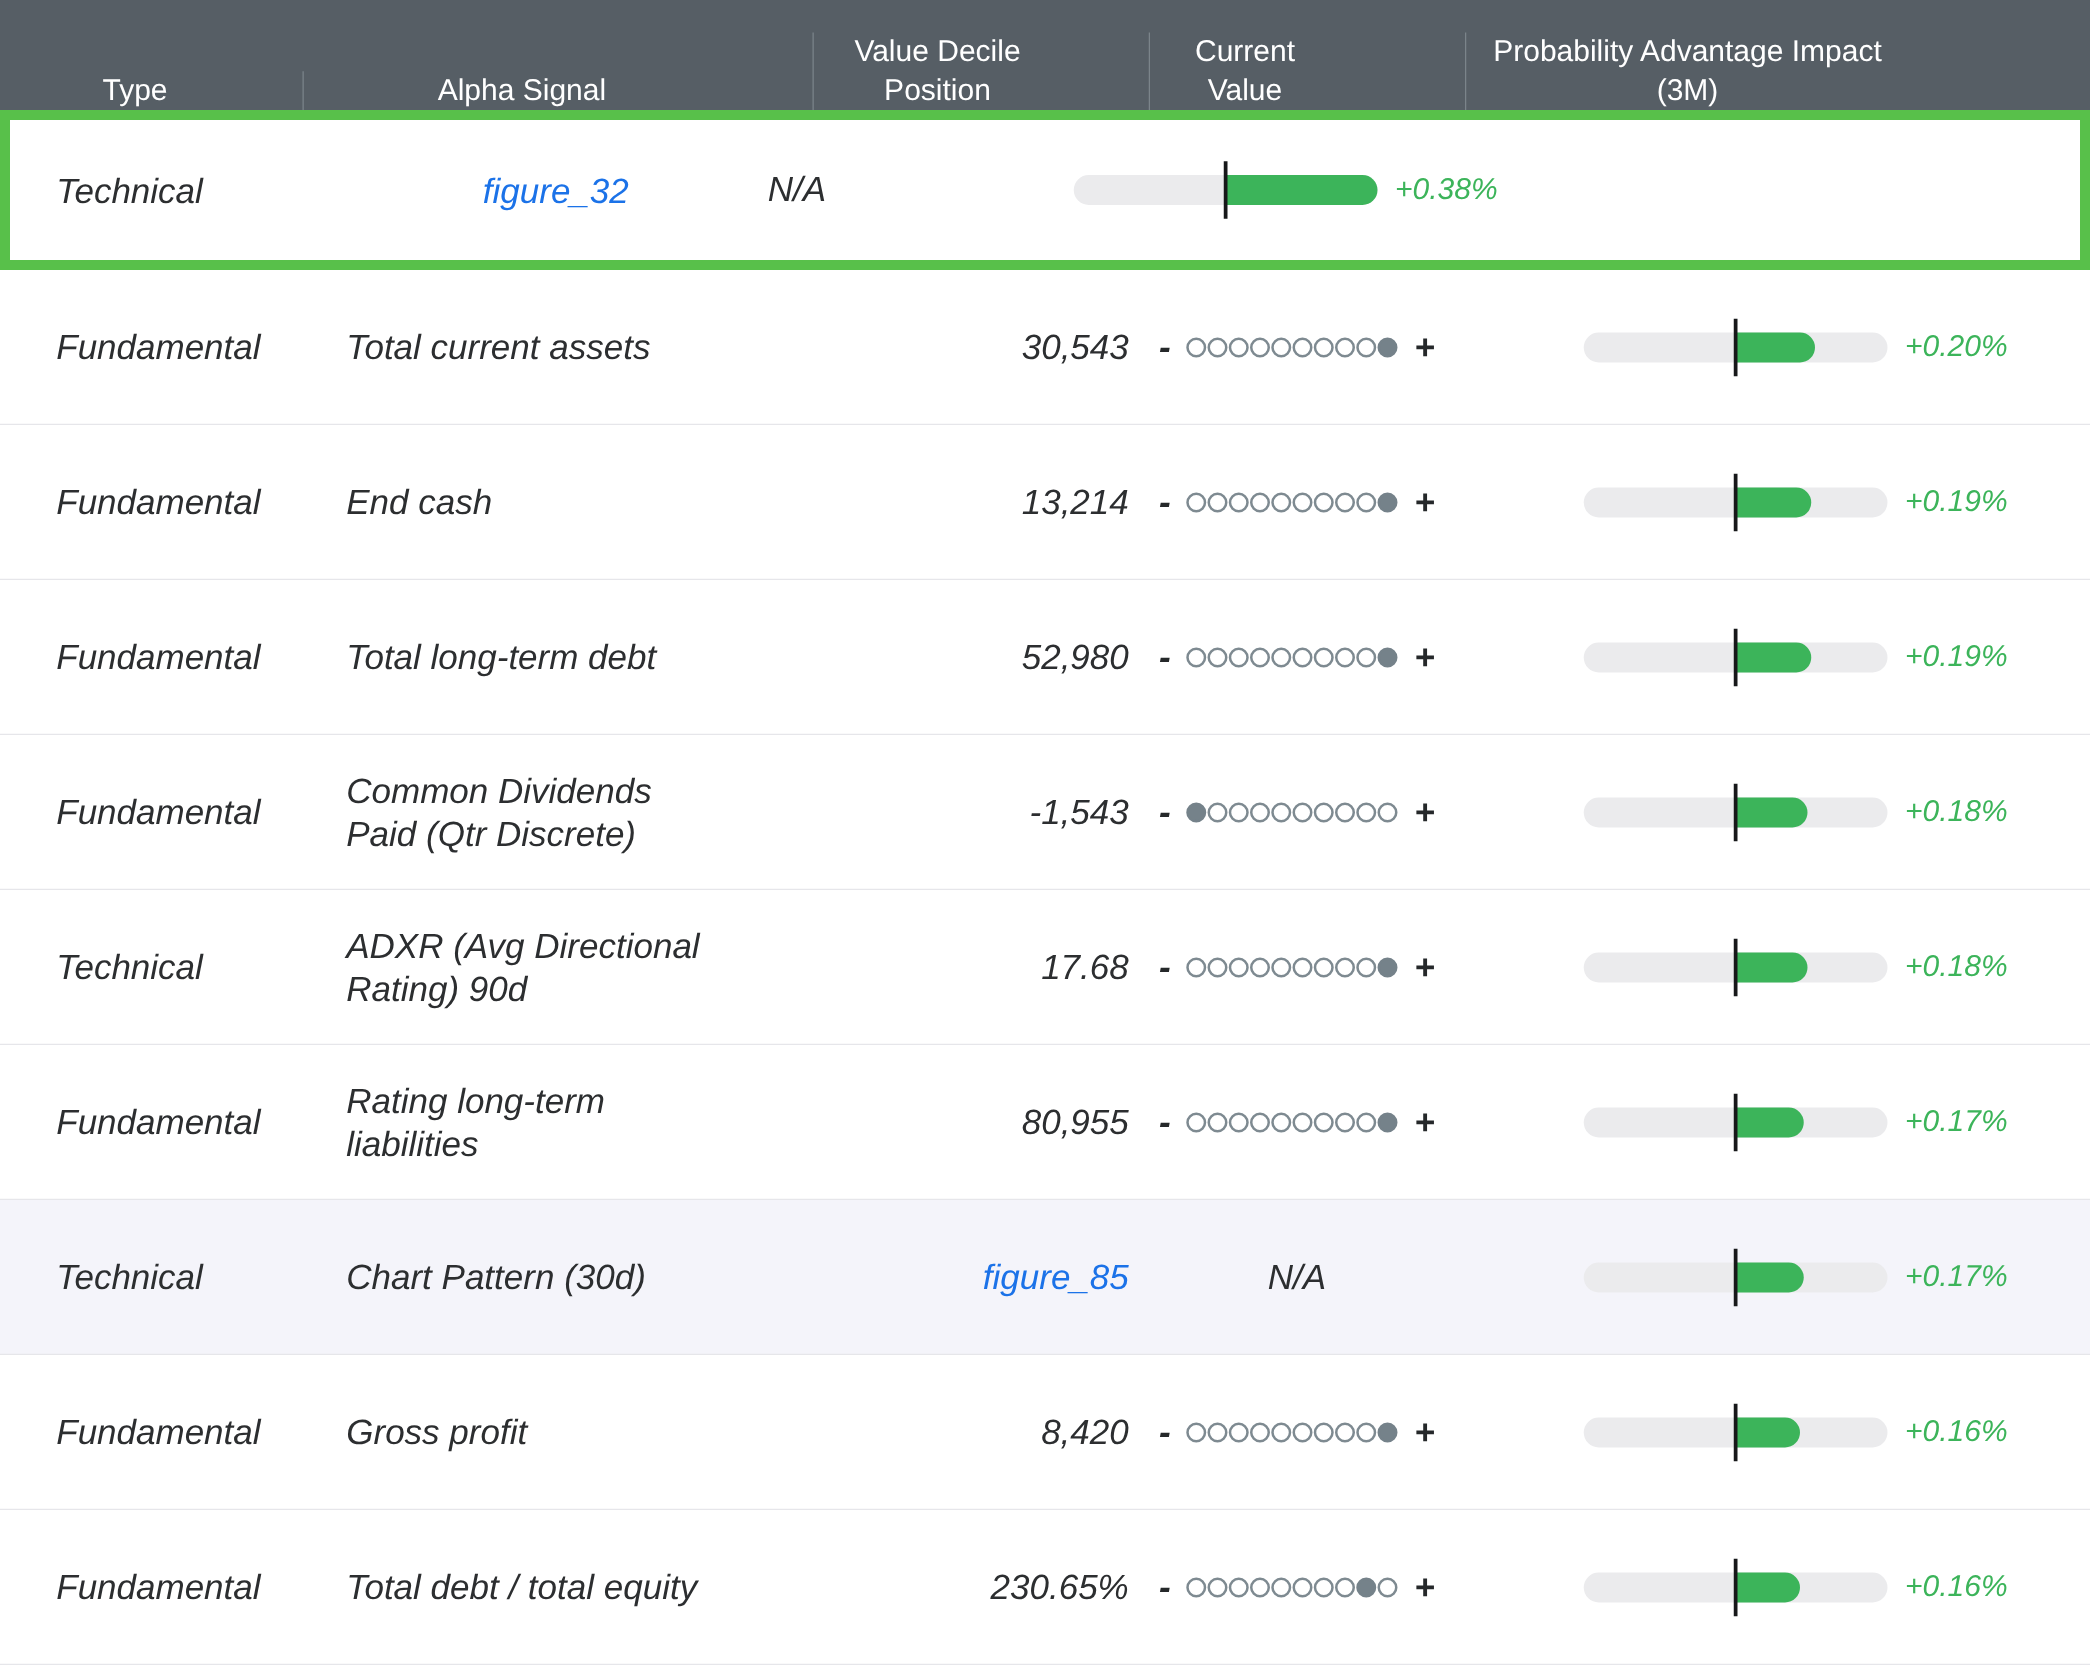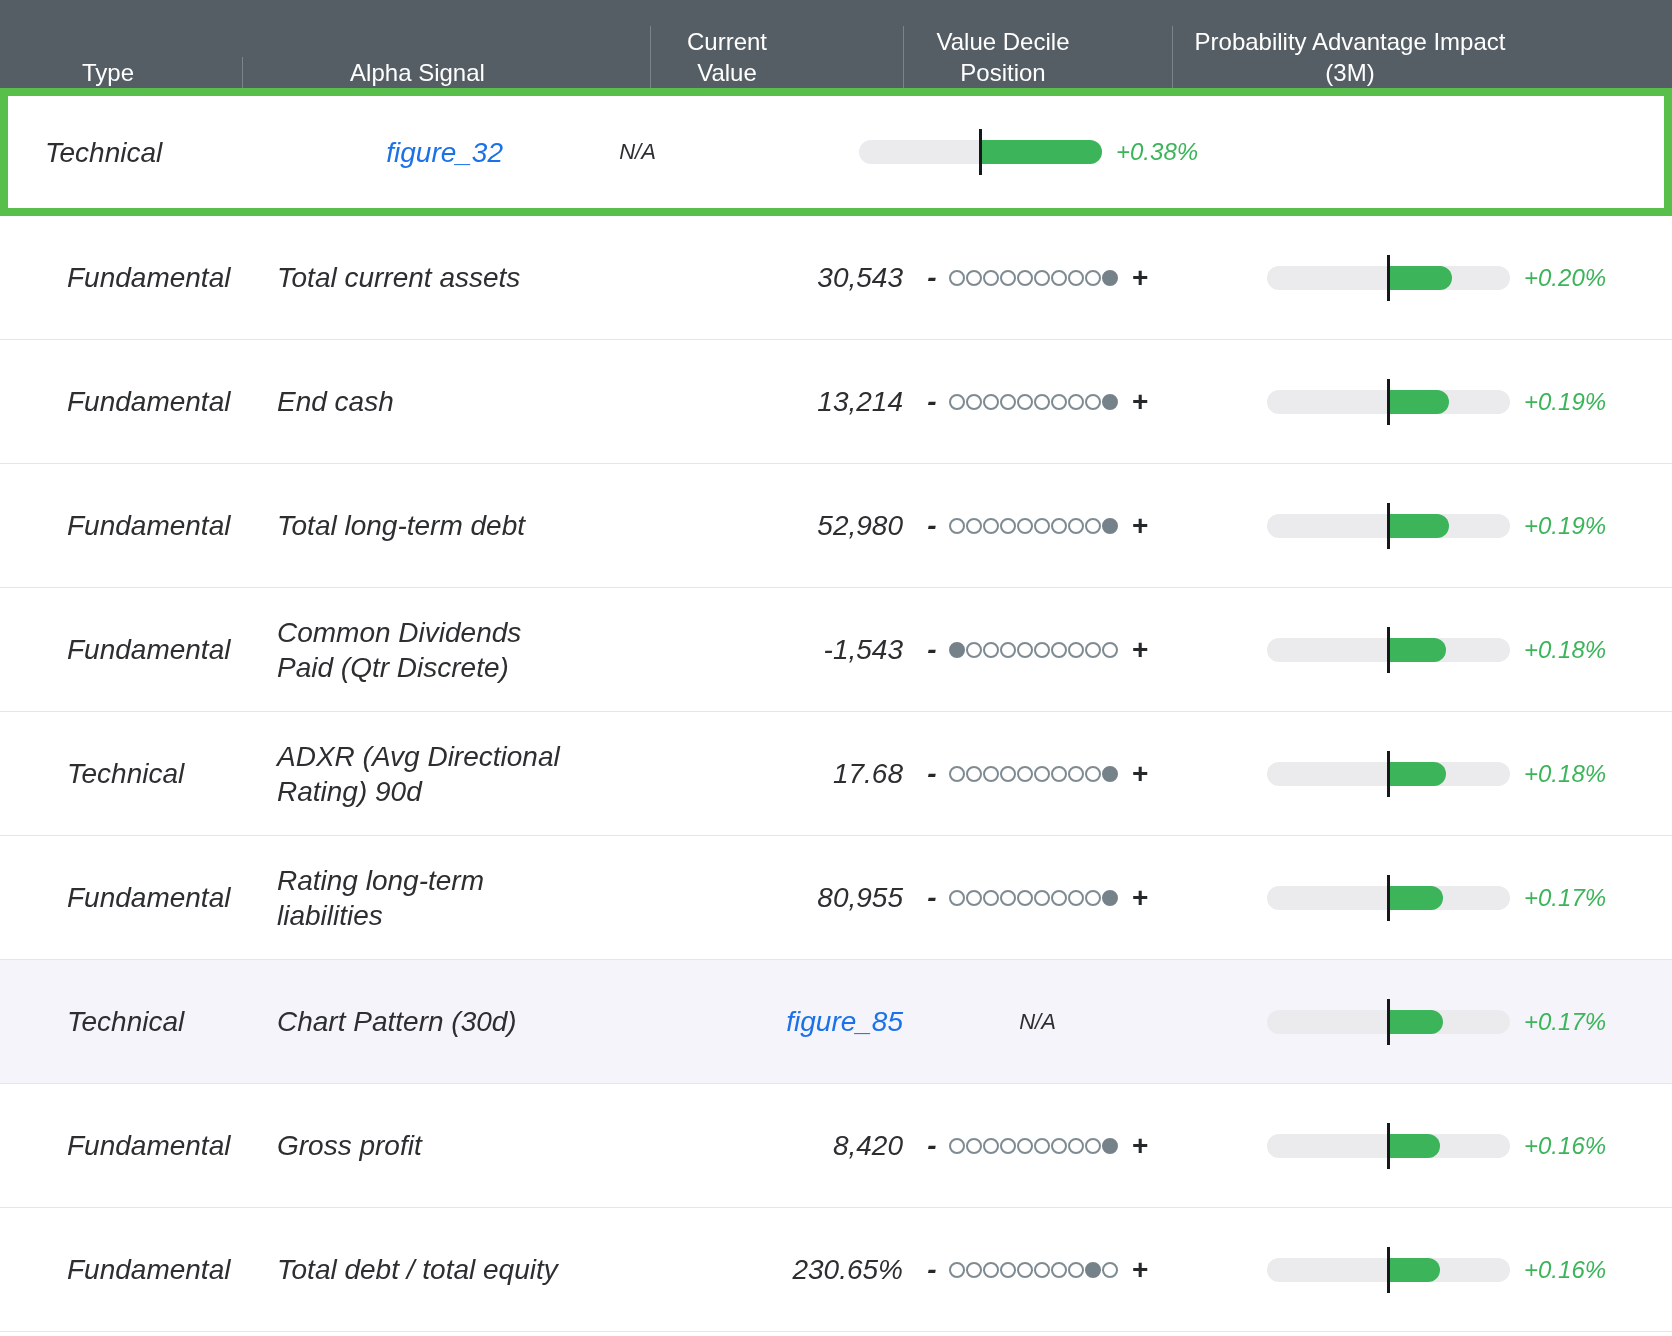--- a/index.html
+++ b/index.html
@@ -35,65 +35,65 @@
   .th4{width:269px;padding-right:70px;}
   .th5{flex:1;padding-right:145px;}
   .th5 .th-inner{max-width:320px;}
 
   
   .row{display:flex;align-items:center;height:124px;border-bottom:1px solid var(--divider);background:#fff;}
   .row.highlighted{height:128px;border:8px solid var(--highlight-border);}
   .row.shaded{background:var(--shaded-bg);}
 
   .cell{display:flex;align-items:center;height:100%;font-style:italic;}
-  .c1{width:242px;padding-left:67px;}
+  .c1{width:242px;padding-left:45px;}
   .c2{width:408px;padding-left:35px;padding-right:65px;}
   .c3{width:253px;justify-content:flex-end;text-align:center;}
   .c4{width:269px;justify-content:center;}
   .c5{flex:1;padding-left:95px;}
   .row.highlighted .c1{padding-left:37px;}
   .row.highlighted .c5{padding-left:87px;}
 
   .type-text,.signal-text,.value-text{font-size:28px;line-height:35px;color:var(--text-dark);}
   .value-text.link{color:var(--link-blue);cursor:pointer;}
 
   
   .decile{display:flex;align-items:center;}
   .decile .sign{font-size:28px;font-weight:600;color:#25282a;line-height:1;}
   .decile .sign.minus{margin-right:13px;}
   .decile .sign.plus{margin-left:13px;}
   .decile .dots{display:flex;gap:1px;align-items:center;}
   .dot{width:16px;height:16px;border-radius:50%;border:2.5px solid var(--dot-border);background:transparent;}
   .dot.filled{background:var(--dot-fill);border-color:var(--dot-fill);}
-  .na-text{font-size:22px;color:var(--text-dark);}
+  .na-text{font-size:28px;color:var(--text-dark);}
 
   
   .bar{position:relative;width:243px;height:24px;flex:none;margin-right:14px;}
   .bar-track{position:absolute;left:0;top:0;width:100%;height:100%;background:var(--track-gray);border-radius:12px;}
   .bar-fill{position:absolute;left:50%;top:0;height:24px;background:var(--accent-green);border-radius:0 12px 12px 0;}
   .bar-tick{position:absolute;left:calc(50% - 2px);top:-11px;width:3px;height:46px;background:var(--tick-black);}
   .impact-text{font-size:24px;color:var(--accent-green);white-space:nowrap;}
 </style>
 </head>
 <body>
 
 <div class="table">
   <div class="thead">
     <div class="th th1">
       <span class="th-inner">Type</span>
     </div>
     <div class="th th2">
       <span class="th-inner">Alpha Signal</span>
     </div>
+    <div class="th th4">
+      <span class="th-inner">Value Decile Position</span>
+    </div>
     <div class="th th3">
       <span class="th-inner">Current Value</span>
     </div>
-    <div class="th th4">
-      <span class="th-inner">Value Decile Position</span>
-    </div>
     <div class="th th5">
       <span class="th-inner">Probability Advantage Impact (3M)</span>
     </div>
   </div>
   <div class="tbody">
       <div class="row highlighted">
     <div class="cell c1">
       <span class="type-text">Technical</span>
     </div>
     <div class="cell c3">

